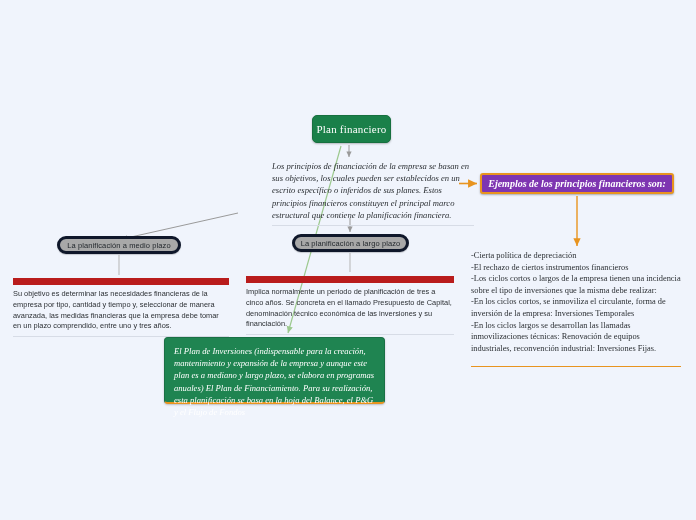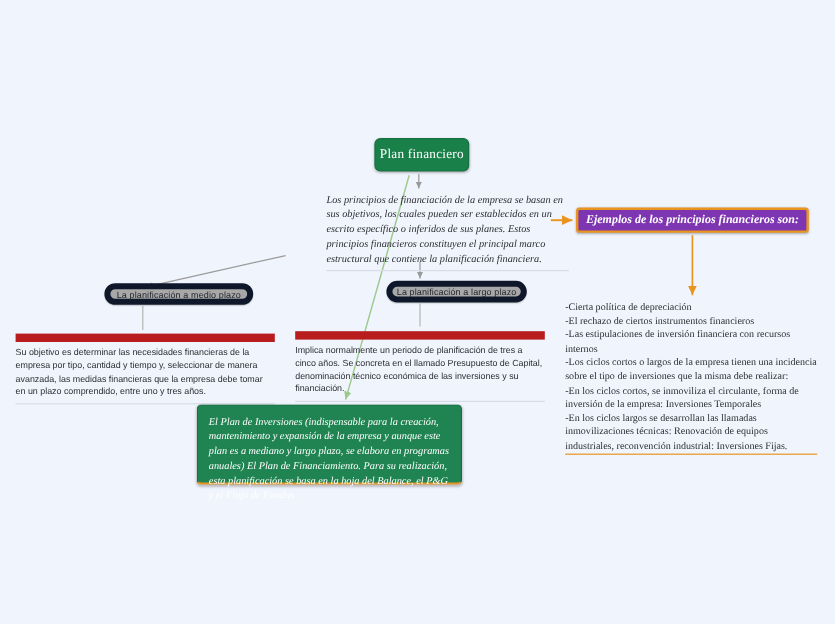--- a/index.html
+++ b/index.html
@@ -47,30 +47,29 @@
     color: #ffffff;
     font-family: "Liberation Serif", serif;
     font-size: 11px;
     letter-spacing: 0.2px;
     box-shadow: 0 1px 2px rgba(0,0,0,0.25);
   }
 
   .pill-node {
     height: 18px;
     background: #a8a8a8;
-    border: 5px solid #0f172a;
+    border: 3px solid #0f172a;
     border-radius: 9px;
     display: flex;
     align-items: center;
     justify-content: center;
     color: #23282d;
     font-size: 7.5px;
     letter-spacing: 0.1px;
     box-shadow: 0 1px 1px rgba(0,0,0,0.18);
-    margin-left: 30px;
   }
   .pill-medio { left: 57px; top: 236px; width: 124px; }
   .pill-largo { left: 292px; top: 234px; width: 117px; }
 
   .purple-node {
     left: 480px;
     top: 173px;
     width: 194px;
     height: 21px;
     background: #7e35b1;
@@ -136,21 +135,21 @@
   .note-largo { left: 246px; top: 276px; width: 208px; }
 
   .bullet-list {
     left: 471px;
     top: 250px;
     width: 210px;
     font-family: "Liberation Serif", serif;
     font-size: 8.4px;
     line-height: 1.38;
     border-bottom: 1.5px solid #e8941f;
-    padding-bottom: 0;
+    padding-bottom: 12px;
   }
   .bullet-list .bullet-line {
     white-space: pre-wrap;
   }
 </style>
 </head>
 <body>
 
 <div id="canvas">
 
@@ -190,21 +189,20 @@
 
   <div class="text-block serif-note">Los principios de financiación de la empresa se basan en sus objetivos, los cuales pueden ser establecidos en un escrito específico o inferidos de sus planes. Estos principios financieros constituyen el principal marco estructural que contiene la planificación financiera.</div>
 
   <div class="node purple-node">
     <span>Ejemplos de los principios financieros son:</span>
   </div>
 
   <div class="text-block bullet-list">
     <div class="bullet-line">-Cierta política de depreciación</div>
     <div class="bullet-line">-El rechazo de ciertos instrumentos financieros</div>
-    <div class="bullet-line">-Las estipulaciones de inversión financiera con recursos internos</div>
     <div class="bullet-line">-Los ciclos cortos o largos de la empresa tienen una incidencia sobre el tipo de inversiones que la misma debe realizar:</div>
     <div class="bullet-line">-En los ciclos cortos, se inmoviliza el circulante, forma de inversión de la empresa: Inversiones Temporales</div>
     <div class="bullet-line">-En los ciclos largos se desarrollan las llamadas inmovilizaciones técnicas: Renovación de equipos industriales, reconvención industrial: Inversiones Fijas.</div>
   </div>
 
   <div class="node pill-node pill-medio">
     <span>La planificación a medio plazo</span>
   </div>
   <div class="text-block sans-note note-medio">Su objetivo es determinar las necesidades financieras de la empresa por tipo, cantidad y tiempo y, seleccionar de manera avanzada, las medidas financieras que la empresa debe tomar en un plazo comprendido, entre uno y tres años.</div>
 

